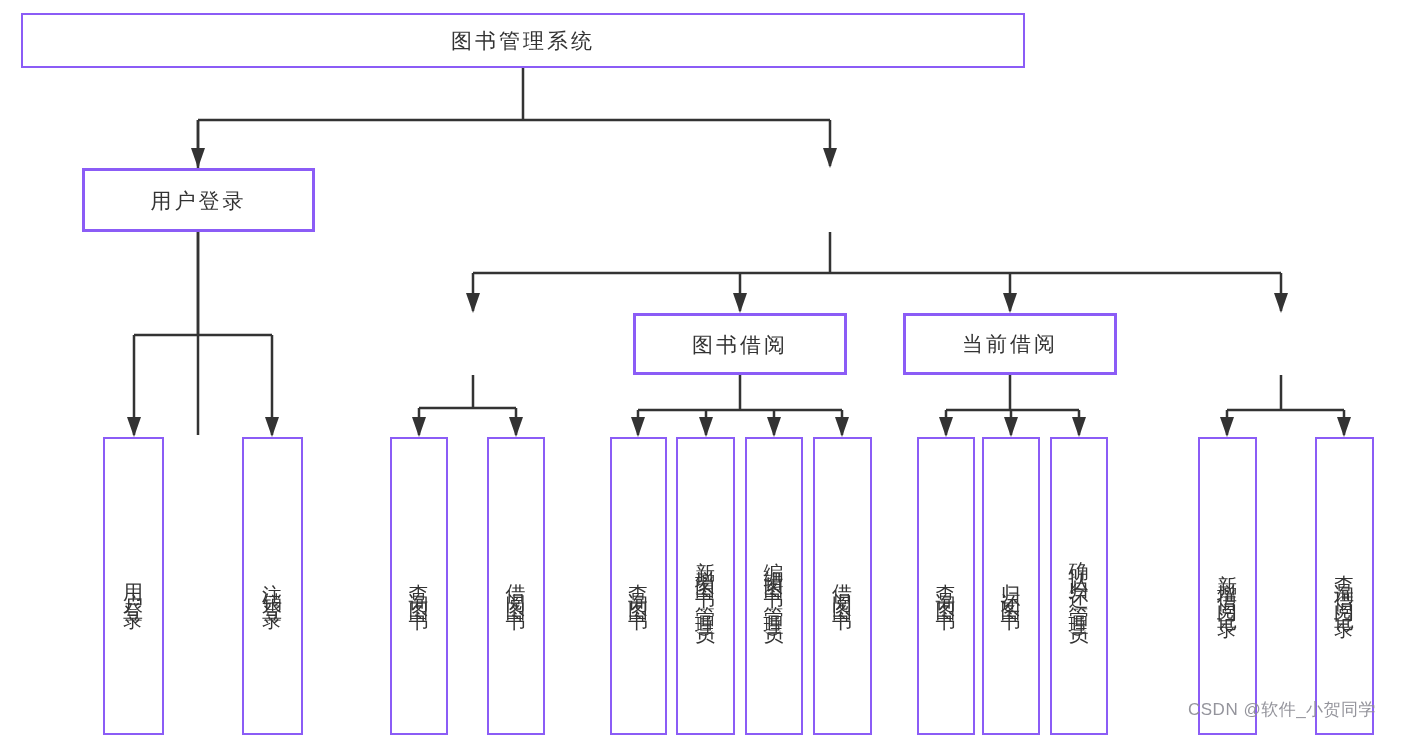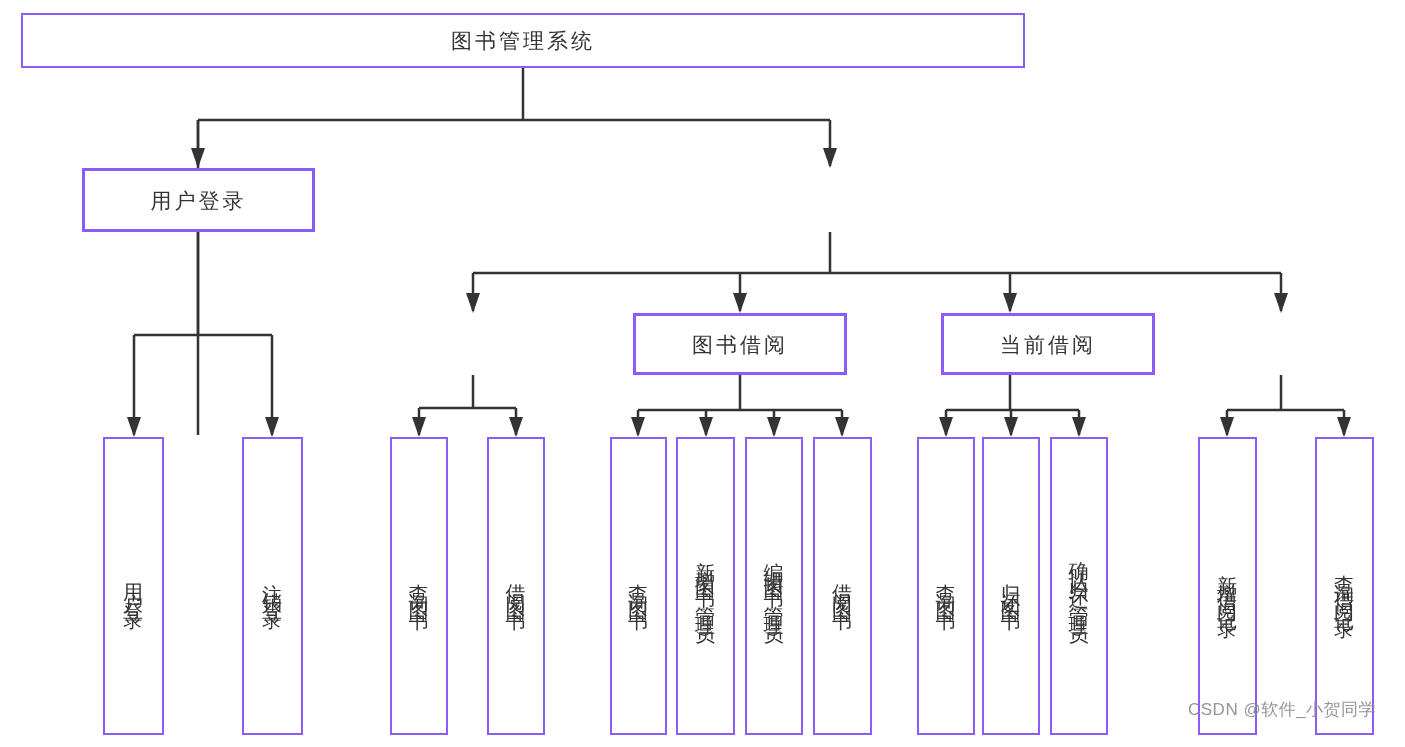--- a/index.html
+++ b/index.html
@@ -93,21 +93,21 @@
       <polygon points="1220,417 1234,417 1227,437"></polygon>
       <polygon points="1337,417 1351,417 1344,437"></polygon>
     </g>
   </svg>
 
   <div class="box hbox root" style="left:21px;top:13px;width:1004px;height:55px;">图书管理系统</div>
 
   <div class="box hbox" style="left:82px;top:168px;width:233px;height:64px;">用户登录</div>
 
   <div class="box hbox" style="left:633px;top:313px;width:214px;height:62px;">图书借阅</div>
-  <div class="box hbox" style="left:941px;top:313px;width:214px;height:62px;">当前借阅</div>
+  <div class="box hbox" style="left:903px;top:313px;width:214px;height:62px;font-family:Liberation Serif, serif;">当前借阅</div>
 
   <div class="box vbox" style="left:103px;top:437px;width:61px;height:298px;">用户登录</div>
   <div class="box vbox" style="left:242px;top:437px;width:61px;height:298px;">注销登录</div>
 
   <div class="box vbox" style="left:390px;top:437px;width:58px;height:298px;">查询图书</div>
   <div class="box vbox" style="left:487px;top:437px;width:58px;height:298px;">借阅图书</div>
 
   <div class="box vbox" style="left:610px;top:437px;width:57px;height:298px;">查询图书</div>
   <div class="box vbox" style="left:676px;top:437px;width:59px;height:298px;">新增图书（管理员）</div>
   <div class="box vbox" style="left:745px;top:437px;width:58px;height:298px;">编辑图书（管理员）</div>

